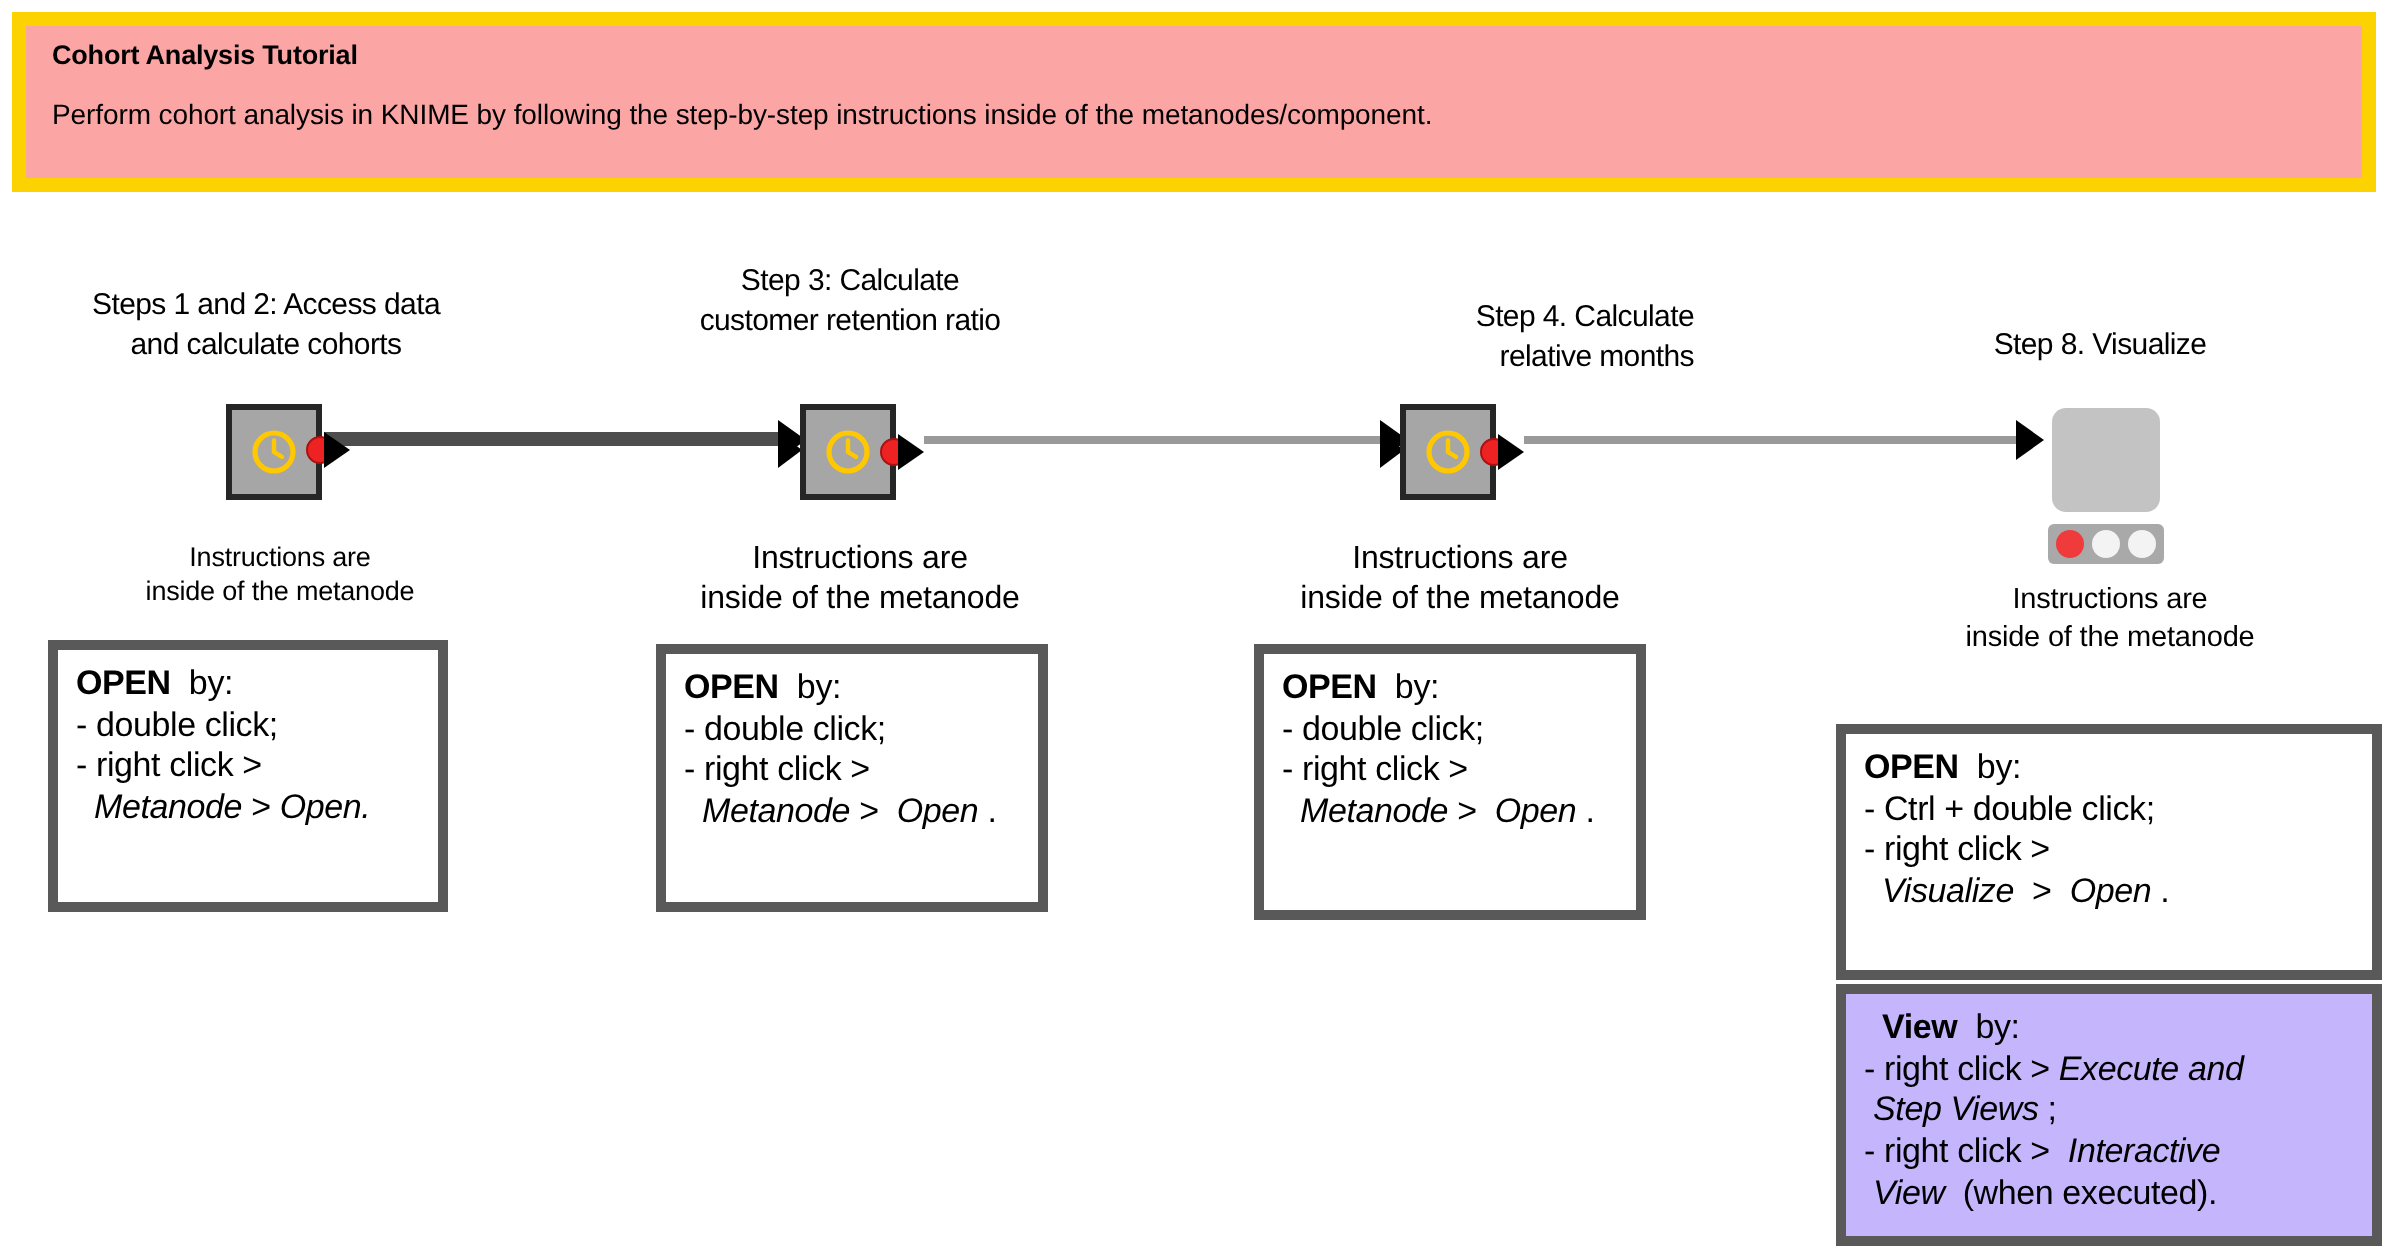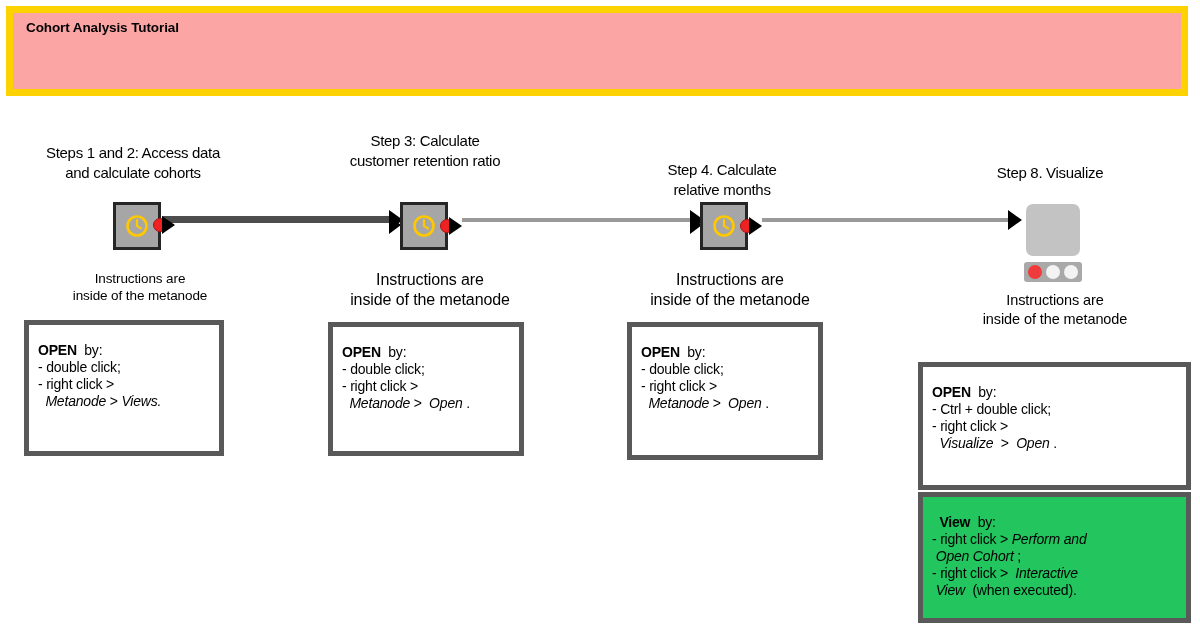--- a/index.html
+++ b/index.html
@@ -145,43 +145,44 @@
     letter-spacing: -0.1px;
   }
 
   
   .instr-box {
     position: absolute;
     background: #ffffff;
     border: 5px solid #595959;
     box-sizing: border-box;
   }
-  .instr-box.shaded { background: #22c55e; }
+  .instr-box.shaded { background: #c4b5fd; }
   .instr-text {
     position: absolute;
     left: 9px;
-    top: 17px;
-    font-size: 14px;
+    top: 7px;
+    font-size: 17px;
     line-height: 1.22;
     letter-spacing: -0.2px;
     white-space: pre-wrap;
   }
   .instr-text b { font-weight: bold; }
   .instr-text i { }
 </style>
 </head>
 <body>
 
 <div class="header-box">
   <div class="header-title">Cohort Analysis Tutorial</div>
+  <div class="header-body">Perform cohort analysis in KNIME by following the step-by-step instructions inside of the metanodes/component.</div>
 </div>
 
 <div class="step-heading" style="left:8px; top:143px; width:250px;">Steps 1 and 2: Access data<br>and calculate cohorts</div>
 <div class="step-heading" style="left:300px; top:131px; width:250px;">Step 3: Calculate<br>customer retention ratio</div>
-<div class="step-heading" style="left:597px; top:160px; width:250px;">Step 4. Calculate<br>relative months</div>
+<div class="step-heading" style="left:597px; top:149px; width:250px;text-align:right;">Step 4. Calculate<br>relative months</div>
 <div class="step-heading" style="left:925px; top:163px; width:250px;">Step 8. Visualize</div>
 
 <div class="conn-line" style="left:162px; top:216px; width:231px; height:7px;"></div>
 <div class="conn-arrow" style="left:389px; top:210px;"></div>
 
 <div class="conn-line thin" style="left:462px; top:218px; width:231px; height:4px;"></div>
 <div class="conn-arrow" style="left:690px; top:210px;"></div>
 
 <div class="conn-line thin" style="left:762px; top:218px; width:252px; height:4px;"></div>
 <div class="conn-arrow" style="left:1008px; top:210px;"></div>
@@ -220,30 +221,30 @@
 
 <div class="component-node" style="left:1026px; top:204px;"></div>
 <div class="component-status" style="left:1024px; top:262px;">
   <span class="status-led led-red"></span>
   <span class="status-led led-off"></span>
   <span class="status-led led-off"></span>
 </div>
 <div class="node-caption" style="left:955px; top:291px; width:200px; font-size:14.5px;">Instructions are<br>inside of the metanode</div>
 
 <div class="instr-box" style="left:24px; top:320px; width:200px; height:136px;">
-  <div class="instr-text"><b>OPEN</b>  by:<br>- double click;<br>- right click &gt;<br>  <i>Metanode</i> &gt; <i>Views.</i></div>
+  <div class="instr-text"><b>OPEN</b>  by:<br>- double click;<br>- right click &gt;<br>  <i>Metanode</i> &gt; <i>Open.</i></div>
 </div>
 
 <div class="instr-box" style="left:328px; top:322px; width:196px; height:134px;">
   <div class="instr-text"><b>OPEN</b>  by:<br>- double click;<br>- right click &gt;<br>  <i>Metanode</i> &gt;  <i>Open</i> .</div>
 </div>
 
 <div class="instr-box" style="left:627px; top:322px; width:196px; height:138px;">
   <div class="instr-text"><b>OPEN</b>  by:<br>- double click;<br>- right click &gt;<br>  <i>Metanode</i> &gt;  <i>Open</i> .</div>
 </div>
 
 <div class="instr-box" style="left:918px; top:362px; width:273px; height:128px;">
   <div class="instr-text"><b>OPEN</b>  by:<br>- Ctrl + double click;<br>- right click &gt;<br>  <i>Visualize</i>  &gt;  <i>Open</i> .</div>
 </div>
 
 <div class="instr-box shaded" style="left:918px; top:492px; width:273px; height:131px;">
-  <div class="instr-text">  <b>View</b>  by:<br>- right click &gt; <i>Perform and</i><br> <i>Open Cohort</i> ;<br>- right click &gt; <i> Interactive</i><br> <i>View</i>  (when executed).</div>
+  <div class="instr-text">  <b>View</b>  by:<br>- right click &gt; <i>Execute and</i><br> <i>Step Views</i> ;<br>- right click &gt; <i> Interactive</i><br> <i>View</i>  (when executed).</div>
 </div>
 
 </body></html>

